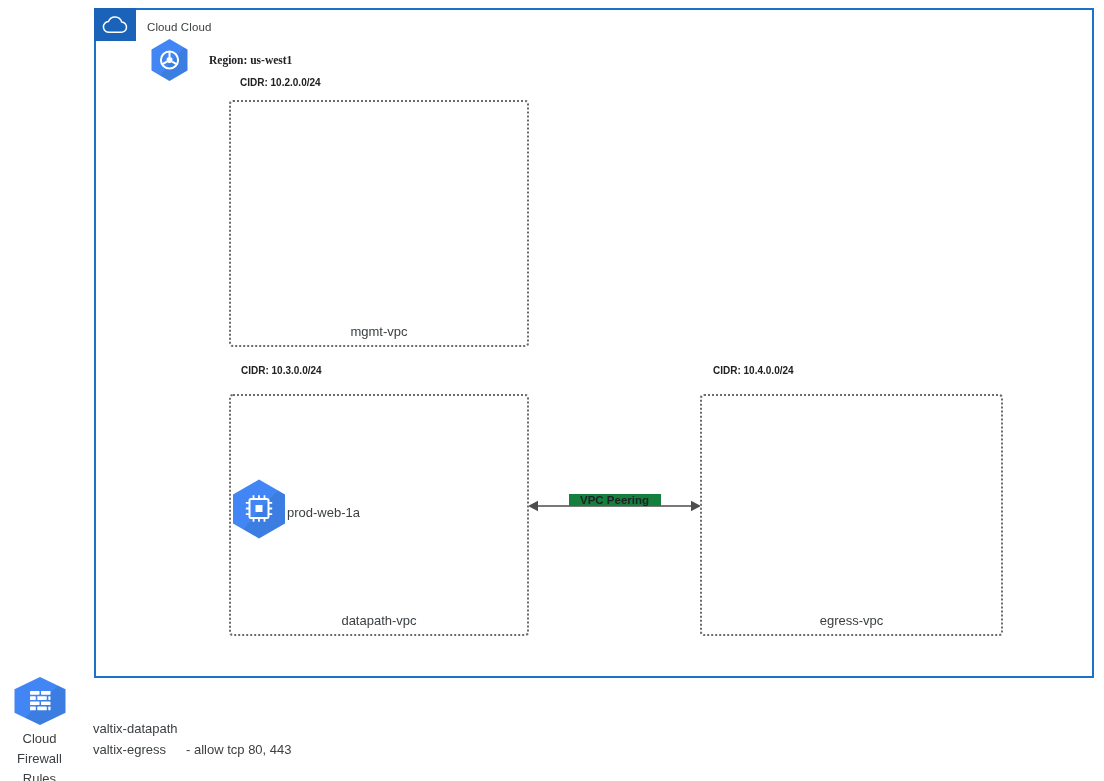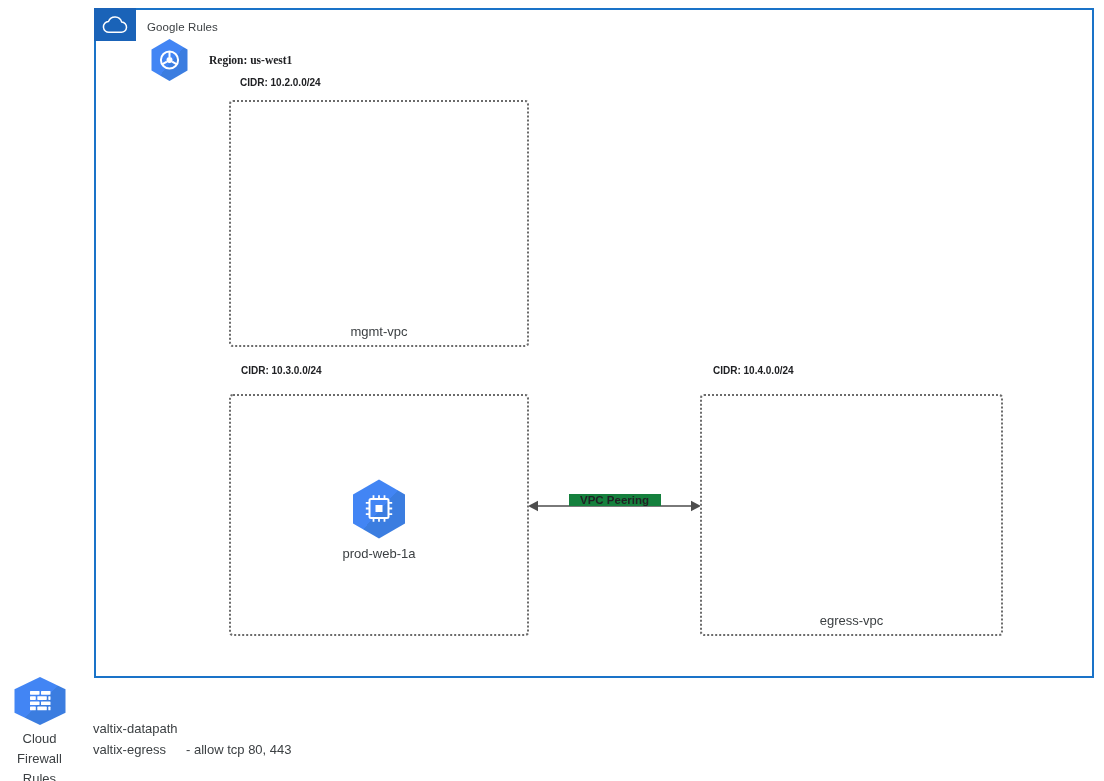--- a/index.html
+++ b/index.html
@@ -112,21 +112,20 @@
   #vpc-datapath { left: 229px; top: 394px;  width: 300px; height: 242px; }
   #vpc-egress   { left: 700px; top: 394px;  width: 303px; height: 242px; }
 
   
   #instance-prod-web {
     position: absolute;
     left: 0;
     right: 0;
     top: 82px;
     display: flex;
-    flex-direction: column;
     align-items: center;
   }
   #instance-prod-web-label {
     margin-top: 6px;
     font-size: 13px;
     color: #3c4043;
     white-space: nowrap;
   }
 
   
@@ -191,21 +190,21 @@
 <div id="gcp-container"></div>
 
 <div id="gcp-header">
   <div id="gcp-logo-box">
     <span class="hex-icon">
       <svg width="26" height="18" viewBox="0 0 26 18">
         <path d="M7.2 16.3h11.9a5.1 5.1 0 0 0 .6-10.2 7 7 0 0 0-13.2-.6A4.9 4.9 0 0 0 7.2 16.3z" fill="none" stroke="#ffffff" stroke-width="1.5" stroke-linejoin="round"></path>
       </svg>
     </span>
   </div>
-  <div id="gcp-header-label">Google Rules</div>
+  <div id="gcp-header-label">Cloud Cloud</div>
 </div>
 
 <div id="region-row">
   <span class="hex-icon">
     <svg width="39" height="44" viewBox="0 0 39 44">
       <defs>
         <linearGradient id="hexShadeA" x1="0" y1="0" x2="1" y2="1">
           <stop offset="0%" stop-color="#4285f4"></stop>
           <stop offset="55%" stop-color="#4285f4"></stop>
           <stop offset="55%" stop-color="#3b7de0"></stop>
@@ -247,20 +246,21 @@
         <rect x="18.5" y="21" width="19" height="19" rx="1.5" fill="none" stroke="#ffffff" stroke-width="2"></rect>
         <rect x="24.5" y="27" width="7" height="7" fill="#ffffff"></rect>
         <path d="M22.5 21 L22.5 17.3 M28 21 L28 17.3 M33.5 21 L33.5 17.3" stroke="#ffffff" stroke-width="1.8"></path>
         <path d="M22.5 40 L22.5 43.7 M28 40 L28 43.7 M33.5 40 L33.5 43.7" stroke="#ffffff" stroke-width="1.8"></path>
         <path d="M18.5 24.8 L14.8 24.8 M18.5 30.5 L14.8 30.5 M18.5 36.2 L14.8 36.2" stroke="#ffffff" stroke-width="1.8"></path>
         <path d="M37.5 24.8 L41.2 24.8 M37.5 30.5 L41.2 30.5 M37.5 36.2 L41.2 36.2" stroke="#ffffff" stroke-width="1.8"></path>
       </svg>
     </span>
     <span id="instance-prod-web-label">prod-web-1a</span>
   </div>
+  <div class="vpc-box-label">datapath-vpc</div>
 </div>
 
 <div class="vpc-box" id="vpc-egress">
   <div class="vpc-box-label">egress-vpc</div>
 </div>
 
 <div id="vpc-peering">
   <span>
     <svg width="171" height="24" viewBox="0 0 171 24">
       <defs>

